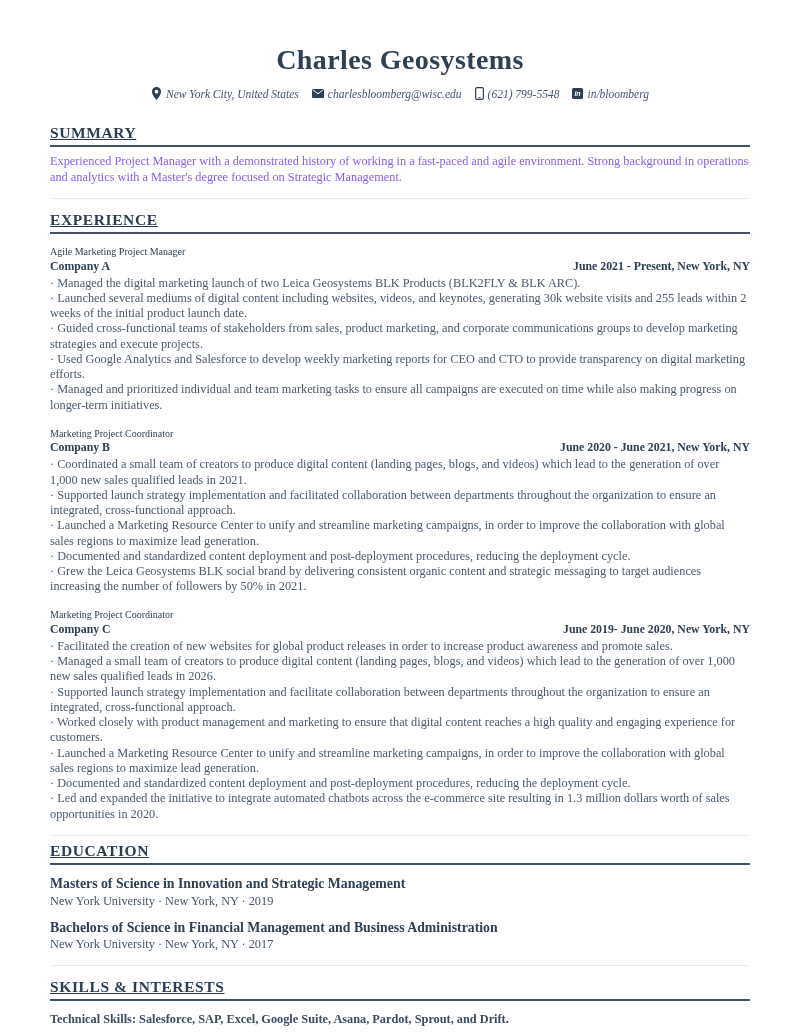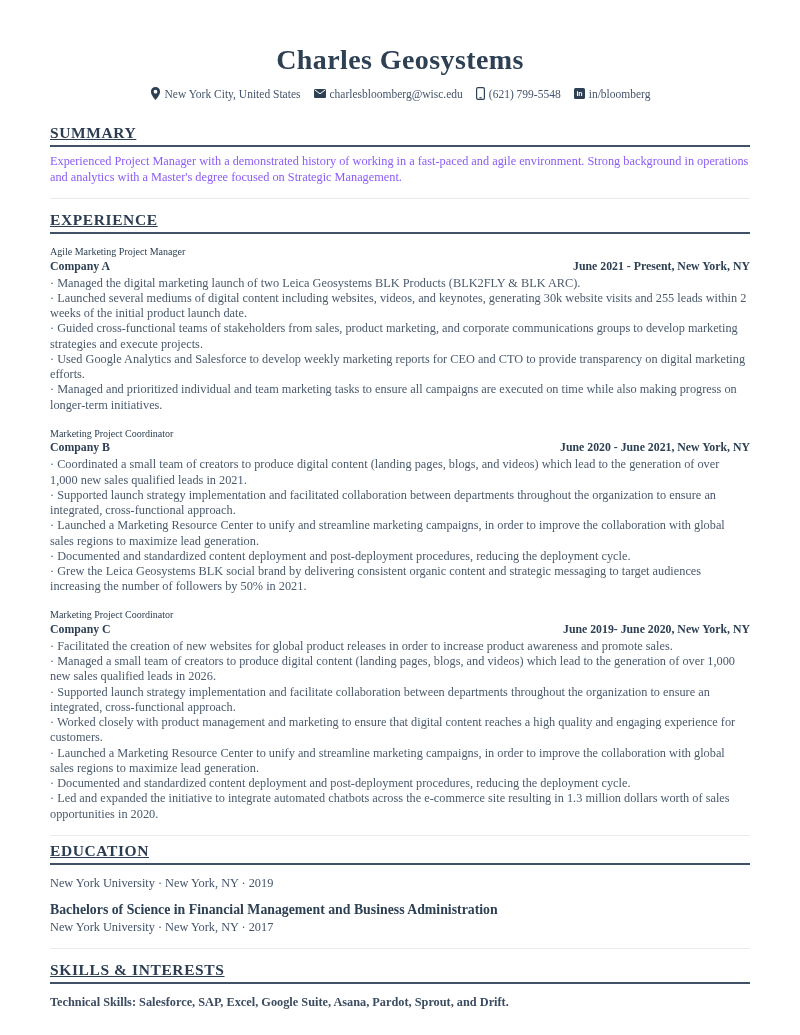--- a/index.html
+++ b/index.html
@@ -22,20 +22,21 @@
     letter-spacing: 0.4px;
   }
   .contact-row {
     margin-top: 11px;
     display: flex;
     justify-content: center;
     align-items: center;
     gap: 13px;
     font-size: 11.5px;
     color: #44546a;
+    font-style: italic;
   }
   .contact-item { display: flex; align-items: center; gap: 4px; white-space: nowrap; }
   .contact-item svg { display: block; }
 
   
   .section { margin-top: 24px; }
   .section-title {
     font-size: 15.5px;
     font-weight: bold;
     letter-spacing: 0.6px;
@@ -187,20 +188,21 @@
         <div class="bullet">Led and expanded the initiative to integrate automated chatbots across the e-commerce site resulting in 1.3 million dollars worth of sales opportunities in 2020.</div>
       </div>
     </div>
   </section>
   <hr class="section-divider">
 
   <section class="section" style="margin-top:6px;">
     <h2 class="section-title">EDUCATION</h2>
 
     <div class="degree">
+      <div class="degree-name">Masters of Science in Innovation and Strategic Management</div>
       <div class="degree-meta">New York University · New York, NY · 2019</div>
     </div>
 
     <div class="degree">
       <div class="degree-name">Bachelors of Science in Financial Management and Business Administration</div>
       <div class="degree-meta">New York University · New York, NY · 2017</div>
     </div>
   </section>
   <hr class="section-divider">
 

